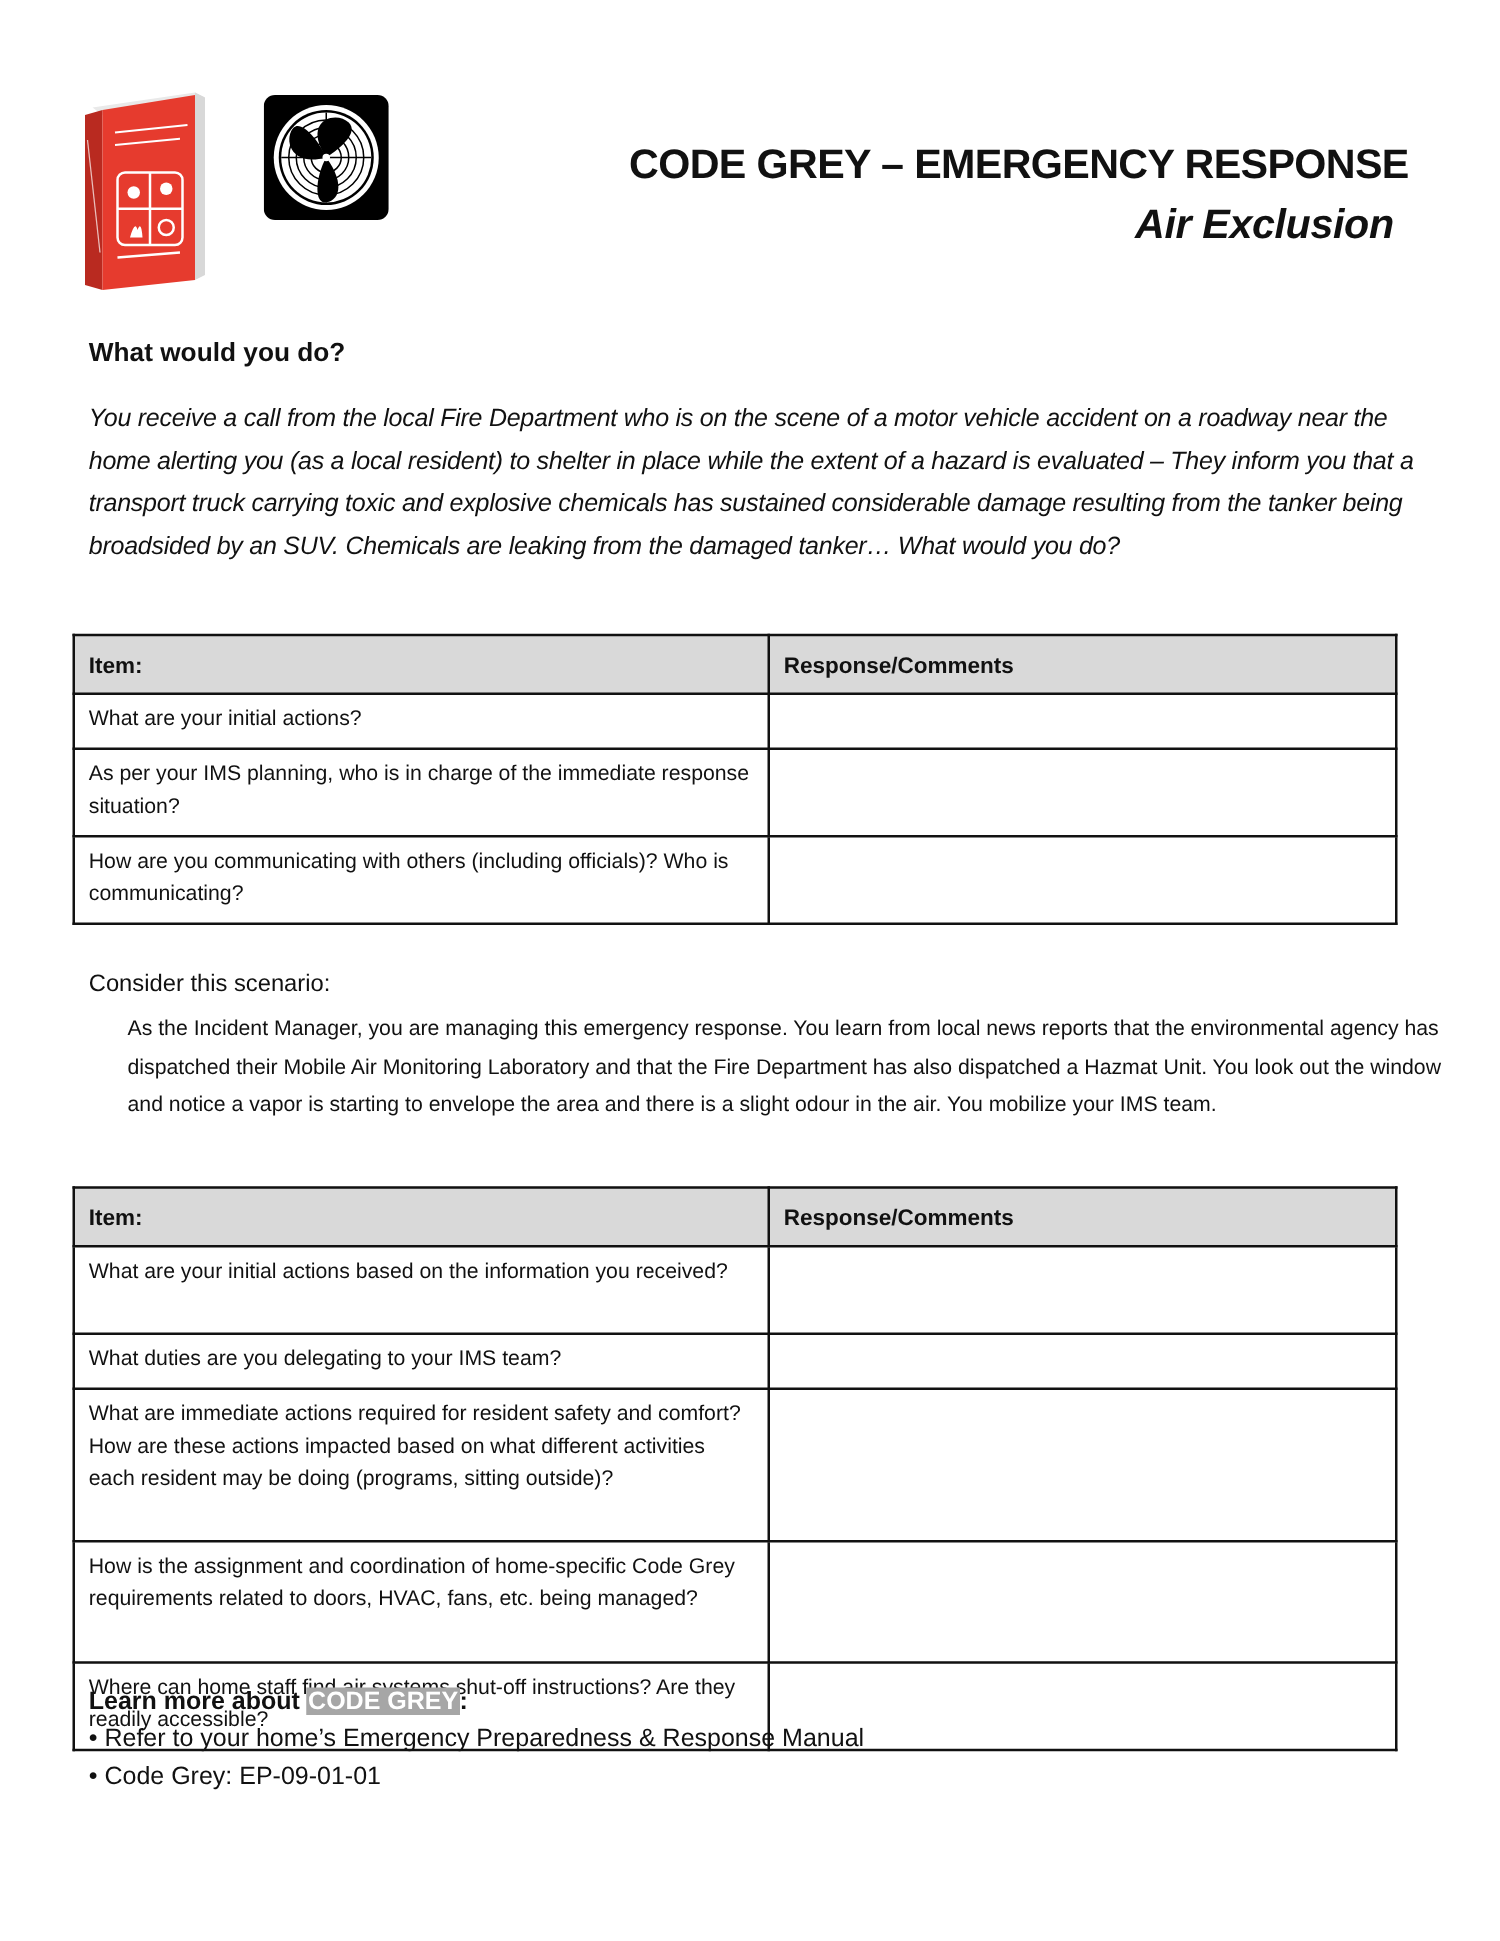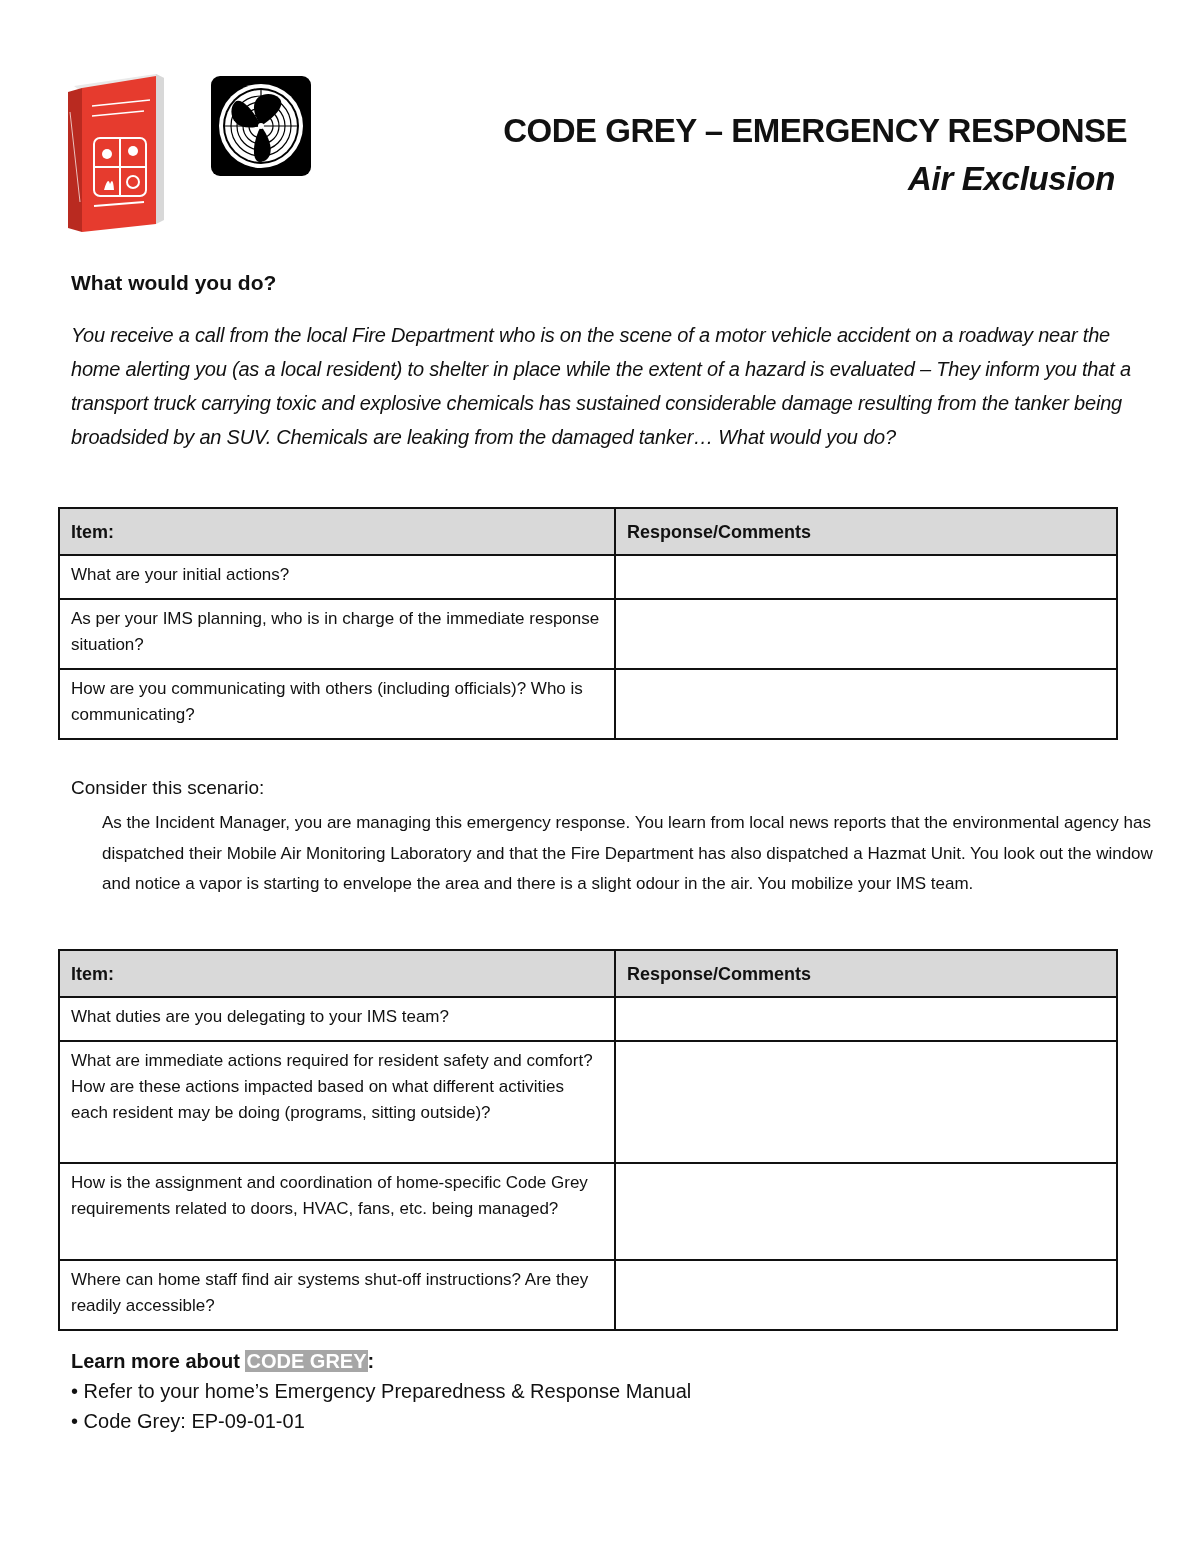--- a/index.html
+++ b/index.html
@@ -112,20 +112,24 @@
 
 <div class="scen-heading">Consider this scenario:</div>
 <div class="scen-body">As the Incident Manager, you are managing this emergency response. You learn from local news reports that the environmental agency has dispatched their Mobile Air Monitoring Laboratory and that the Fire Department has also dispatched a Hazmat Unit. You look out the window and notice a vapor is starting to envelope the area and there is a slight odour in the air. You mobilize your IMS team.</div>
 
 <table class="qt t2">
   <tbody>
       <tr>
     <th>Item:</th>
     <th>Response/Comments</th>
   </tr>
+  <tr style="height:70px">
+    <td class="item">What are your initial actions based on the information you received?</td>
+    <td></td>
+  </tr>
   <tr style="height:44px">
     <td class="item">What duties are you delegating to your IMS team?</td>
     <td></td>
   </tr>
   <tr style="height:122px">
     <td class="item">What are immediate actions required for resident safety and comfort? How are these actions impacted based on what different activities each resident may be doing (programs, sitting outside)?</td>
     <td></td>
   </tr>
   <tr style="height:97px">
     <td class="item">How is the assignment and coordination of home-specific Code Grey requirements related to doors, HVAC, fans, etc. being managed?</td>

